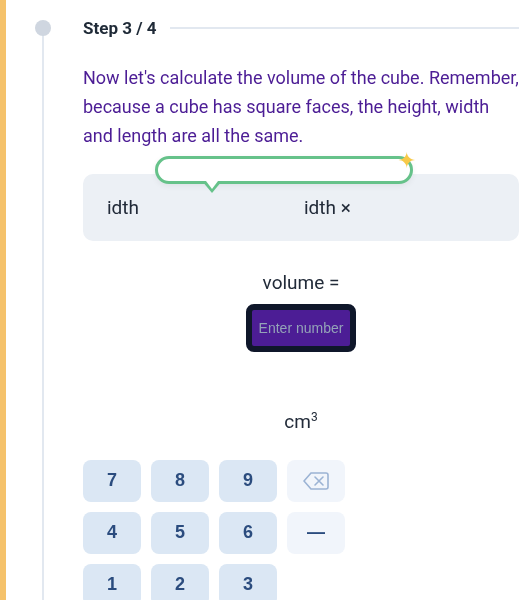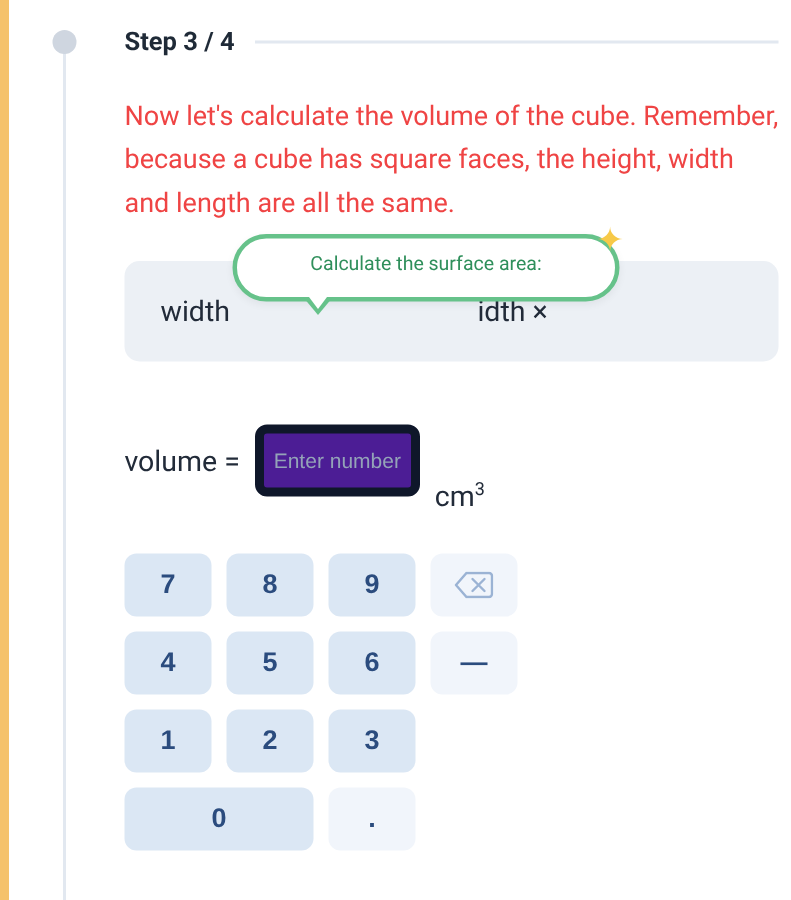--- a/index.html
+++ b/index.html
@@ -55,21 +55,21 @@
   .step-divider {
     flex: 1;
     height: 2px;
     background: #e2e8f0;
   }
 
   .instructions {
     margin-top: 26px;
     font-size: 18px;
     line-height: 1.6;
-    color: #ef4444;
+    color: #4c1d95;
   }
 
   
   .formula-card {
     margin-top: 24px;
     background: #ecf0f5;
     border-radius: 10px;
     padding: 22px 24px;
     font-size: 19px;
     color: #222b39;
@@ -120,20 +120,21 @@
   .sparkle.tr { top: -12px; right: -6px; }
 
   
   .volume-row {
     margin-top: 30px;
     display: flex;
     align-items: center;
     gap: 10px;
     font-size: 19px;
     color: #222b39;
+    flex-direction: column;
   }
   .num-input {
     width: 110px;
     height: 48px;
     border: 6px solid #0f172a;
     border-radius: 8px;
     background: #4c1d95;
     font-size: 14px;
     text-align: center;
     color: #94a3b8;
@@ -180,25 +181,24 @@
 <div class="content">
 
   <div class="step-row">
     <span class="step-label">Step 3 / 4</span>
     <div class="step-divider"></div>
   </div>
 
   <div class="instructions">Now let's calculate the volume of the cube. Remember, because a cube has square faces, the height, width and length are all the same.</div>
 
   <div class="formula-card">
-    <div class="formula-line"><span>width</span>                                   <span>idth ×</span></div>
+    <div class="formula-line"><span>idth</span>                                   <span>idth ×</span></div>
 
     <div class="hint-bubble">
       <span class="sparkle tr">✦</span>
-      <div>Calculate the surface area:</div>
       <div class="hint-pointer"></div>
     </div>
   </div>
 
   <div class="volume-row">
     <span>volume =</span>
     <input class="num-input" type="text" placeholder="Enter number" style="">
     <span class="unit">
       <span>cm</span><sup>3</sup>
     </span>

